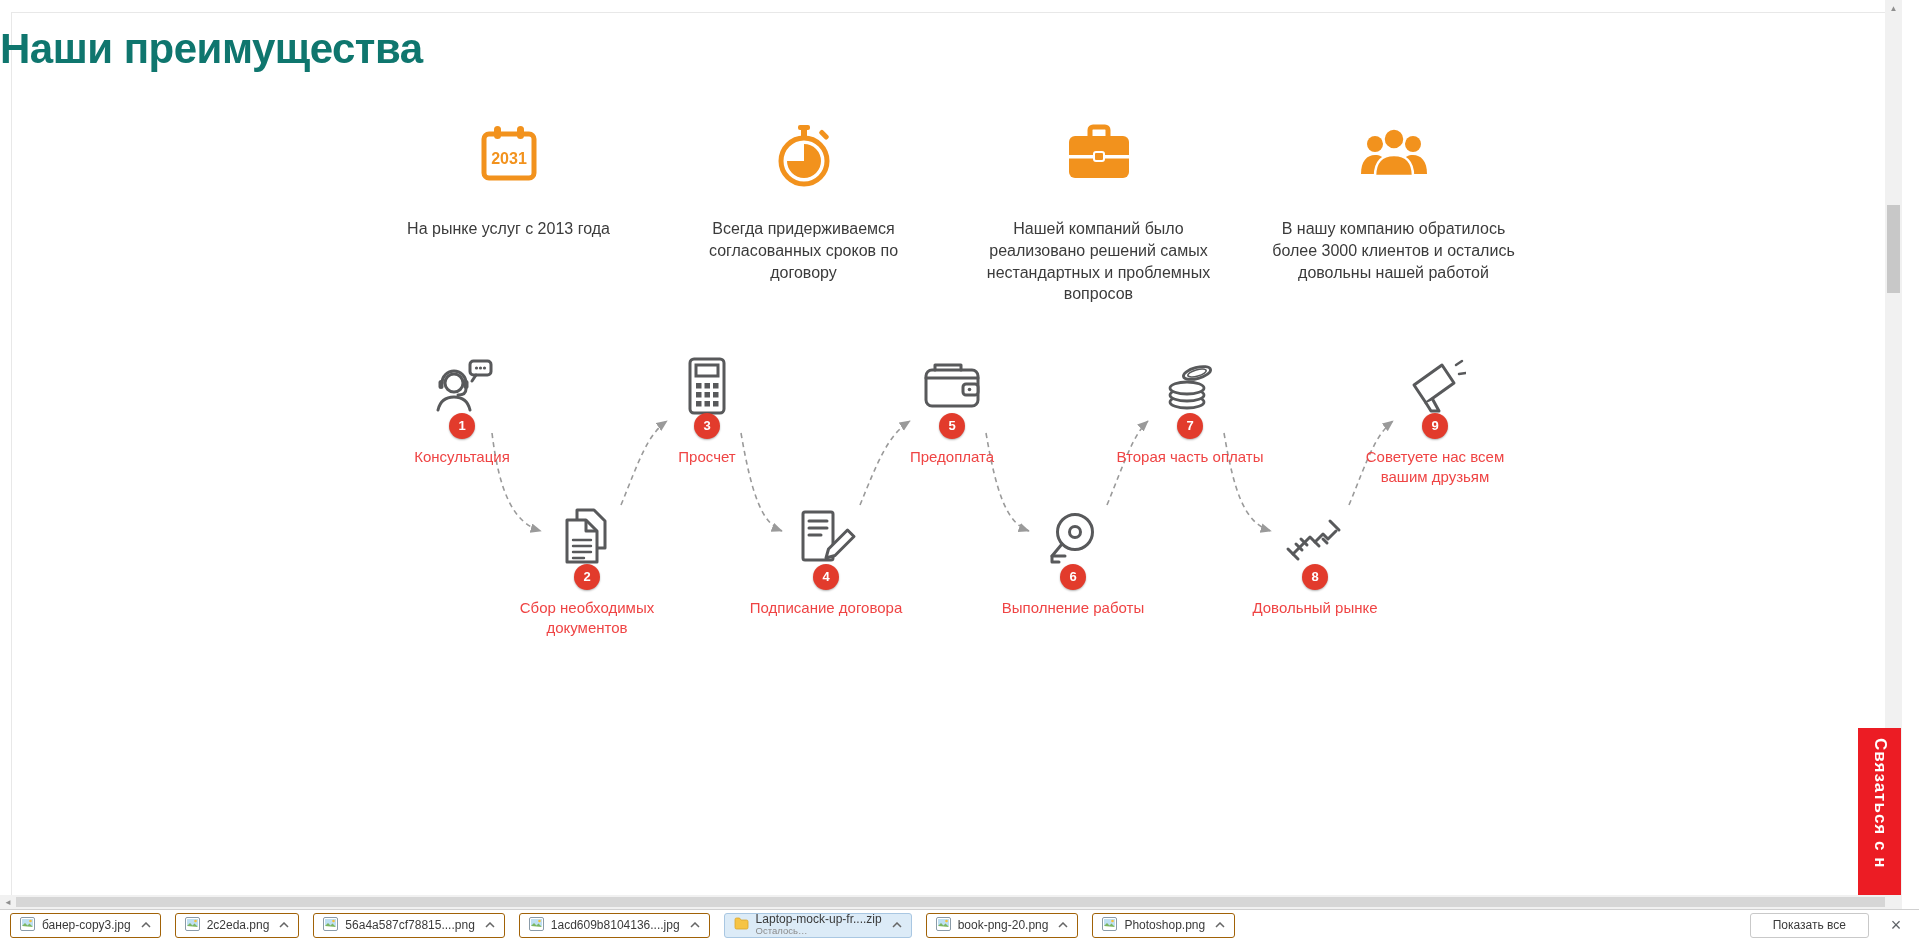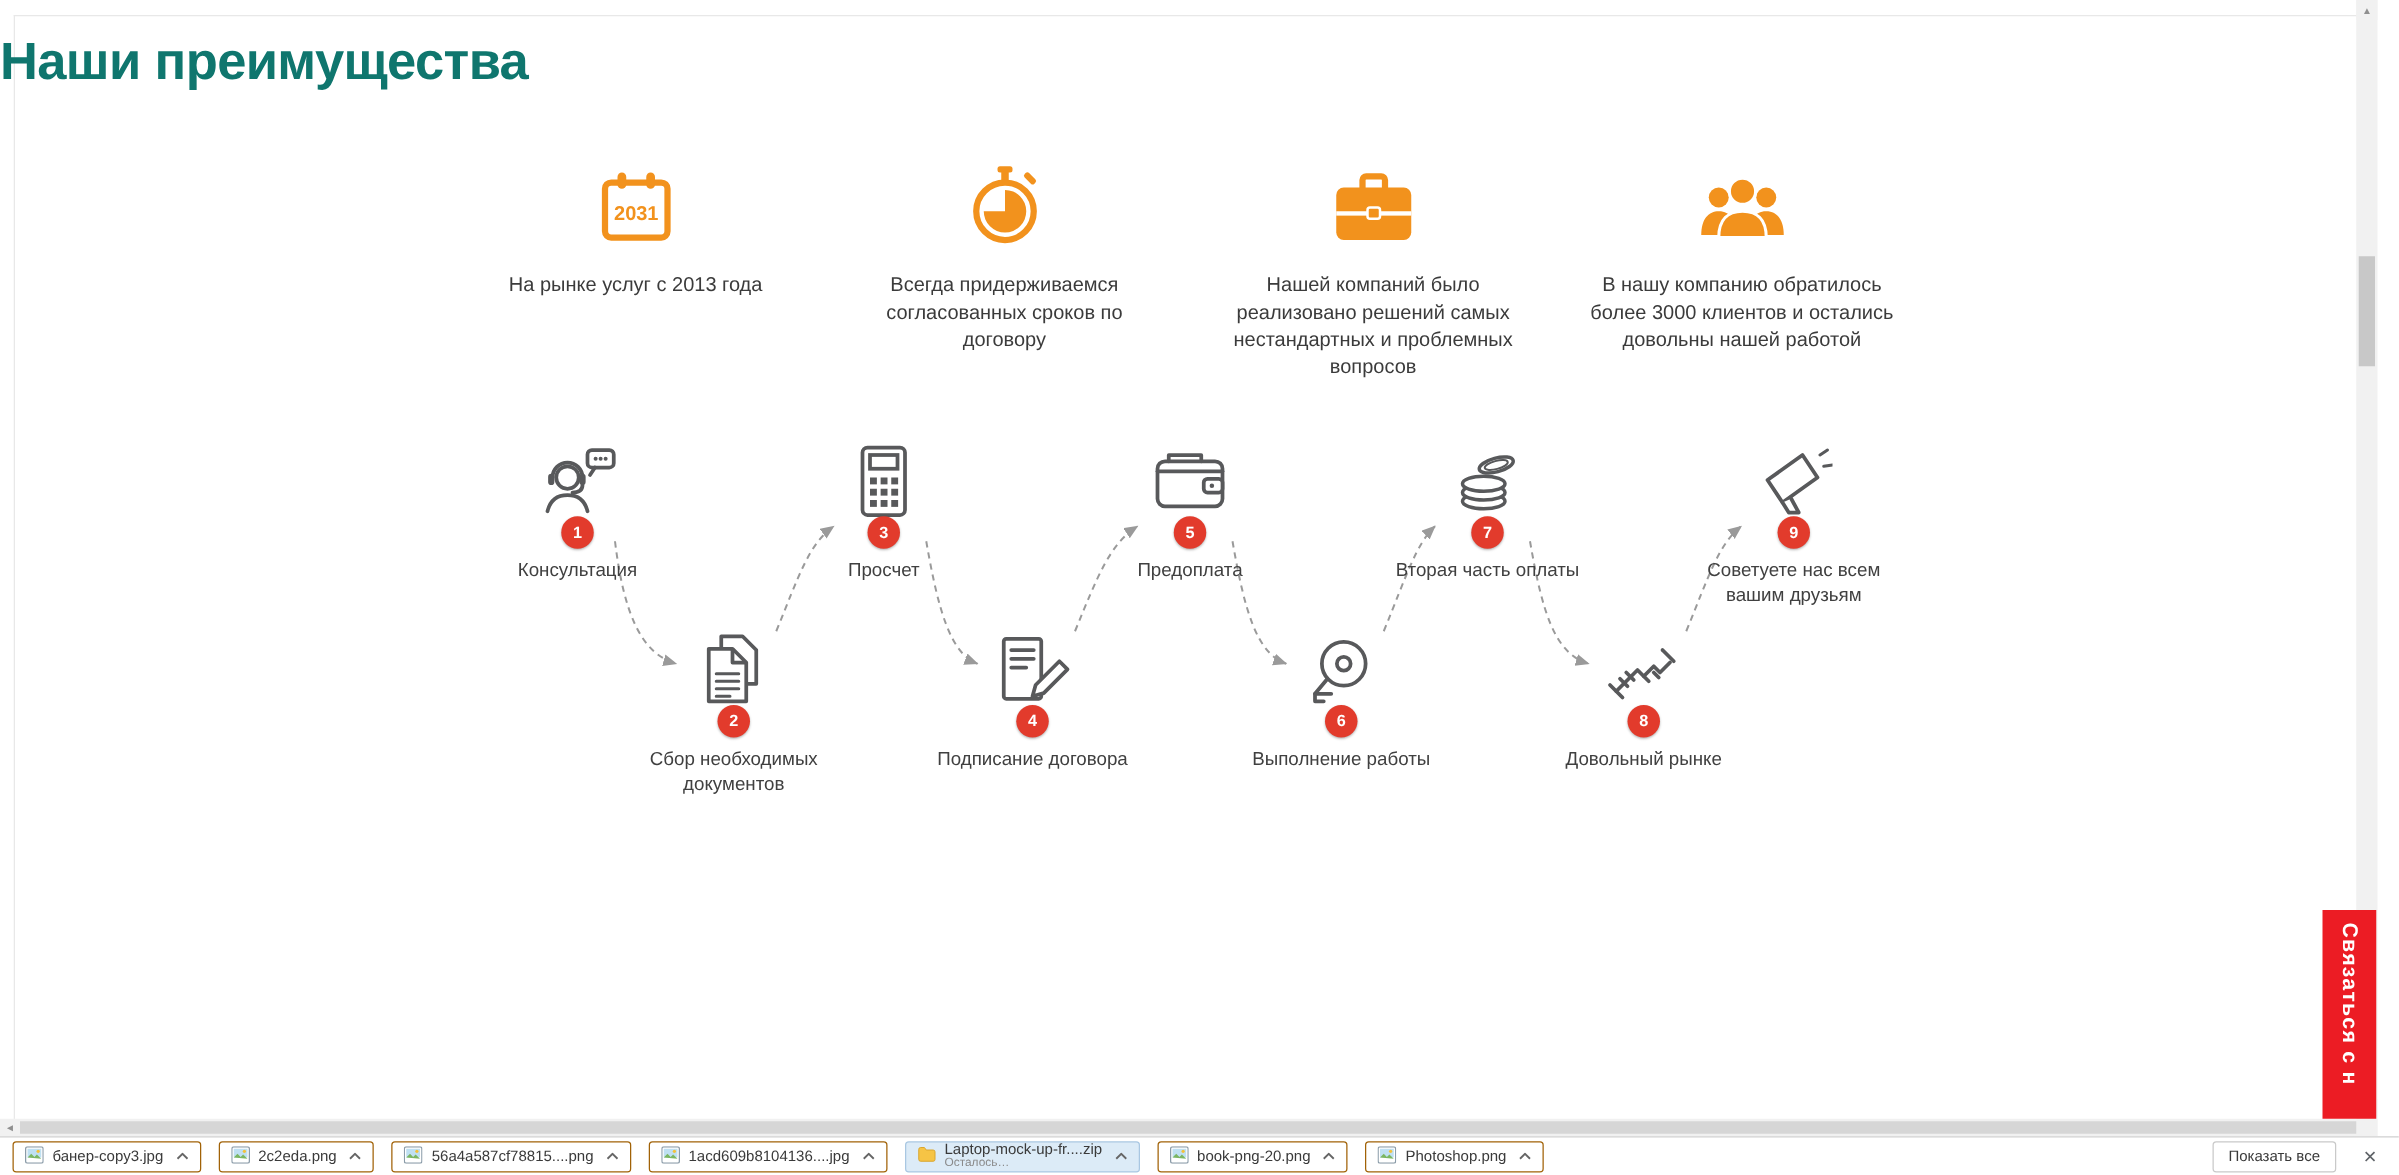--- a/index.html
+++ b/index.html
@@ -9,35 +9,35 @@
   .page-border { position:absolute; left:11px; top:12px; width:1884px; height:897px;
     border:1px solid #e8e8e8; border-bottom:none; pointer-events:none; }
   .content { position:relative; padding-top:24px; width:1902px; }
 
   .big-title { font-weight:800; font-size:42px; letter-spacing:-0.5px;
     color:#0f766e; line-height:1.2; }
 
   
   .adv-row { margin-top:50px; display:flex; justify-content:center; gap:40px; }
   .adv-col { width:255px; display:flex; flex-direction:column; align-items:center; }
-  .adv-icon { height:72px; display:flex; align-items:flex-end; justify-content:center; }
+  .adv-icon { height:72px; display:flex; justify-content:center; }
   .adv-text { margin-top:22px; font-size:16px; line-height:1.35; text-align:center; color:#3b3b3b; }
 
   
   .work-title { margin-top:118px; }
   .steps { position:relative; width:1120px; margin:36px auto 0; height:310px; }
   .arrows { position:absolute; left:0; top:0; z-index:0; }
   .step { position:absolute; width:180px; display:flex; flex-direction:column; align-items:center; z-index:1; }
   .step.top { top:8px; } .step.bottom { top:159px; }
   .icon-wrap { position:relative; height:78px; width:100%; display:flex; align-items:center; justify-content:center; }
   .badge { position:absolute; left:50%; bottom:-12px; transform:translateX(-50%);
     width:26px; height:26px; border-radius:50%; background:#e23b2c; color:#fff;
     font-weight:bold; font-size:13px; display:flex; align-items:center; justify-content:center;
     box-shadow:0 1px 2px rgba(0,0,0,.3); }
-  .step-label { margin-top:20px; font-size:15px; line-height:1.32; text-align:center; color:#404040; }
+  .step-label { margin-top:20px; font-size:15px; line-height:1.32; text-align:center; color:#ef4444; }
 
   
   .contact-tab { position:absolute; right:18px; top:728px; width:43px; height:167px;
     background:#ec1c24; z-index:5; overflow:hidden; display:flex; justify-content:center; padding-top:10px; }
   .contact-tab span { writing-mode:vertical-rl; color:#fff; font-weight:bold; font-size:17px;
     letter-spacing:1px; white-space:nowrap; }
 
   
   .vscroll { position:absolute; right:0; top:0; width:17px; height:895px; background:#f1f1f1; }
   .vthumb { position:absolute; left:2px; top:205px; width:13px; height:88px; background:#c8c8c8; }
@@ -54,21 +54,21 @@
   
   .shelf { position:absolute; left:0; bottom:0; width:1919px; height:31px; background:#fff;
     border-top:1px solid #d0d0d0; display:flex; align-items:center; padding:0 10px; gap:14px; font-size:12px; }
   .dl-item { height:25px; display:flex; align-items:center; gap:7px; padding:0 9px;
     border:1px solid #a16207; border-radius:3px; background:#fff; cursor:pointer; }
   .dl-item.highlight { background:#dcebf7; border-color:#a9c7e2; }
   .dl-name { white-space:nowrap; color:#3a3a3a; }
   .dl-text { display:flex; flex-direction:column; line-height:1.15; }
   .dl-sub { font-size:9.5px; color:#8a8a8a; }
   .dl-caret { display:flex; align-items:center; margin-left:3px; }
-  .show-all { margin-left:auto; height:25px; display:flex; align-items:center; padding:0 12px;
+  .show-all { margin-left:auto; height:25px; display:flex; align-items:center; padding:0 22px;
     border:1px solid #c9c9c9; border-radius:3px; background:#fff; color:#3a3a3a; cursor:pointer; white-space:nowrap; }
   .shelf-close { width:26px; height:25px; display:flex; align-items:center; justify-content:center;
     color:#5f6368; font-size:18px; cursor:pointer; }
 </style>
 </head>
 <body>
 
 <div class="page-area">
   <div class="page-border"></div>
   <div class="content">

